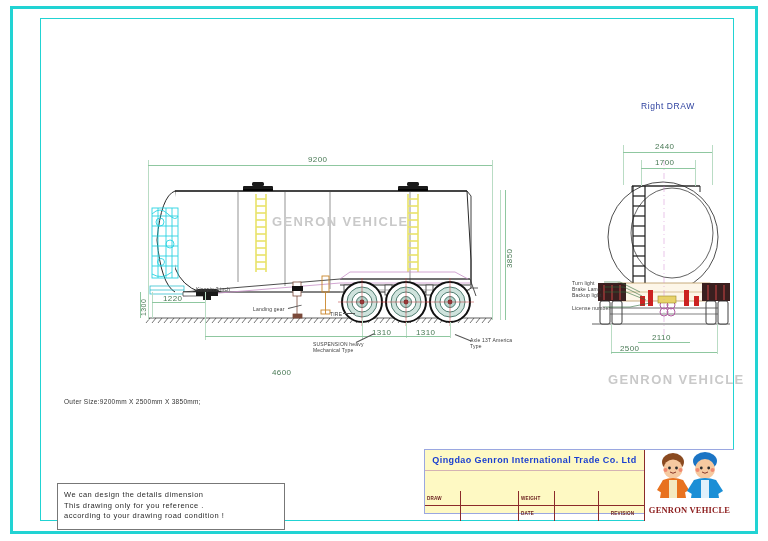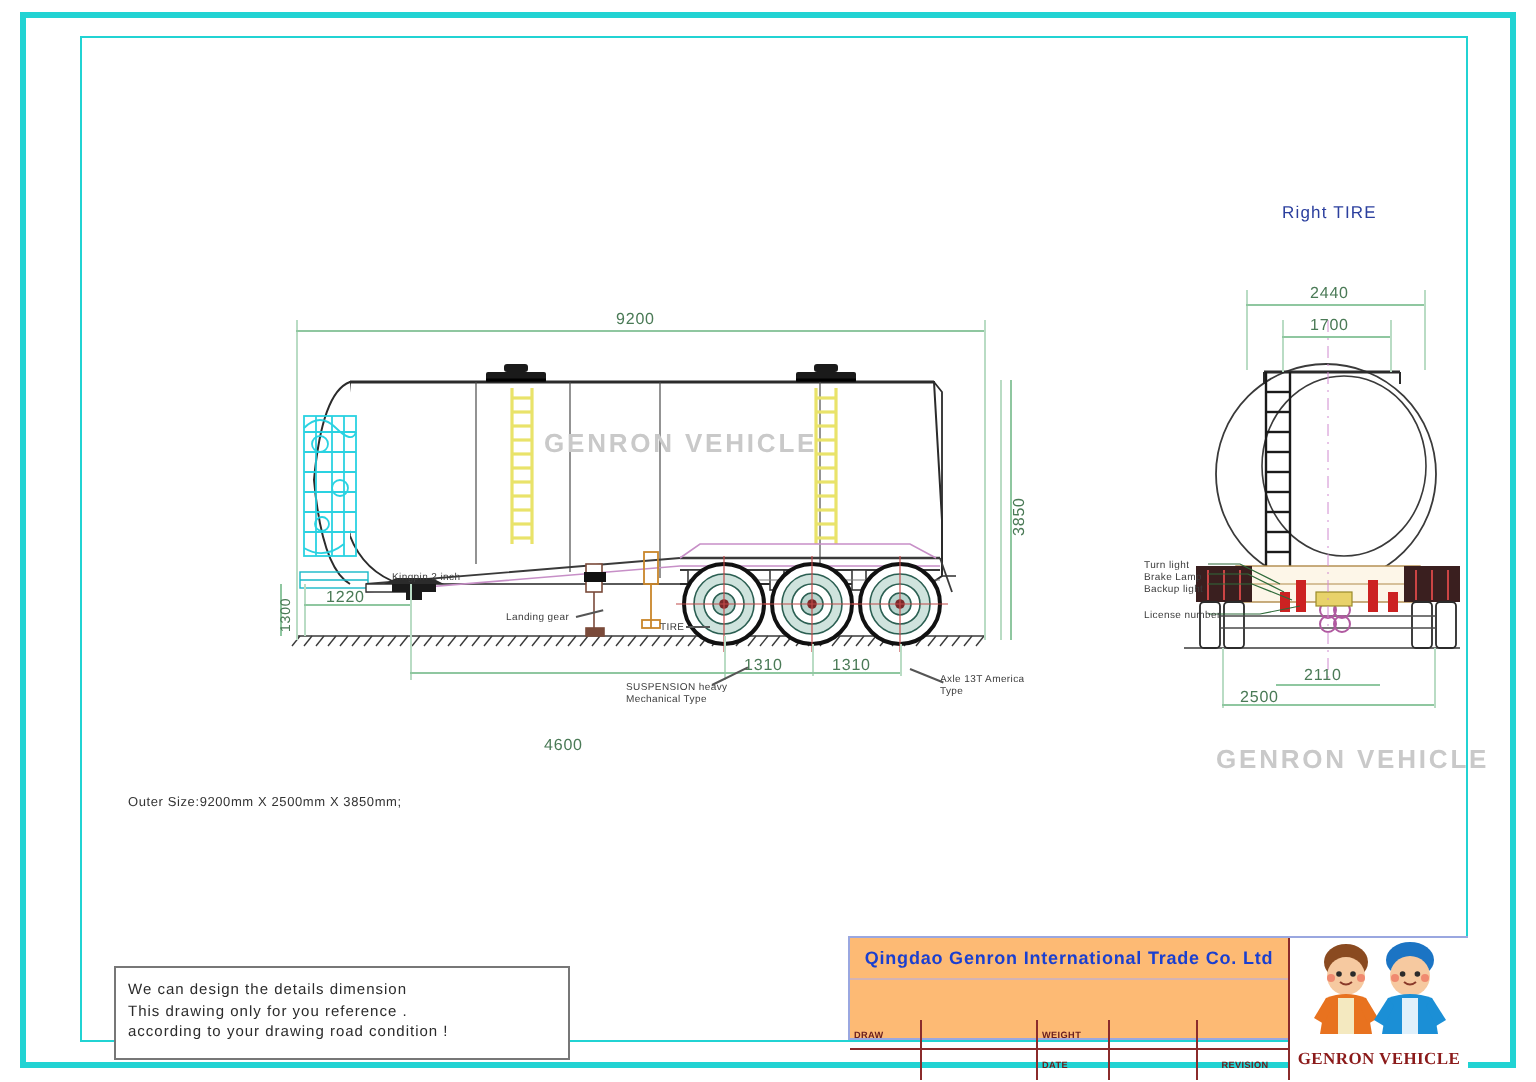--- a/index.html
+++ b/index.html
@@ -31,21 +31,21 @@
 
   
   .outersize{position:absolute;color:#333;font-size:6.5px;letter-spacing:.3px;}
 
   
   .notebox{position:absolute;left:57px;top:483px;width:228px;height:47px;border:1px solid #777;background:#fff;box-sizing:border-box;}
   .notebox p{margin:0;color:#2b2b2b;font-size:7.5px;line-height:10.5px;letter-spacing:.5px;padding-left:6px;}
   .notebox .inner{padding-top:6px;}
 
   
-  .tb{position:absolute;left:424px;top:468px;width:310px;height:52px;border:1px solid #9aa7e0;box-sizing:border-box;background:#fdba74;}
+  .tb{position:absolute;left:424px;top:449px;width:310px;height:65px;border:1px solid #9aa7e0;box-sizing:border-box;background:#fef9c3;}
   .tb-left{position:absolute;left:0;top:0;width:219px;height:100%;box-sizing:border-box;}
   .tb-company{position:absolute;left:0;top:0;width:219px;height:21px;border-bottom:1px solid #d4b3b3;box-sizing:border-box;display:flex;align-items:center;justify-content:center;}
   .tb-company span{color:#1a3fd0;font-size:9px;font-weight:bold;letter-spacing:.4px;}
   .tb-email{position:absolute;left:0;top:21px;width:219px;height:20px;border-bottom:1px solid #8b2b2b;box-sizing:border-box;display:flex;align-items:center;justify-content:center;}
   .tb-email span{color:#1a3fd0;font-size:8px;font-weight:bold;letter-spacing:.3px;}
   .tb-grid{position:absolute;left:0;top:41px;width:219px;height:30px;}
   .tbrow{position:absolute;left:0;width:219px;height:15px;}
   .tbcell{position:absolute;height:15px;box-sizing:border-box;border-right:1px solid #8b2b2b;display:flex;align-items:center;padding-left:2px;}
   .tbcell span{font-size:4.6px;color:#6b2020;font-weight:bold;letter-spacing:.2px;}
   .tbcell .val{color:#e8d26a;}
@@ -399,21 +399,21 @@
   <div class="ext" style="left:611px;top:324px;height:30px;"></div>
   <div class="ext" style="left:717px;top:324px;height:30px;"></div>
   <div class="dimline h" style="left:611px;top:352px;width:106px;"></div>
   <div class="lbl dimtxt" style="left:620px;top:344px;">2500</div>
 
   <div class="lbl notetxt" style="left:572px;top:280px;">Turn light</div>
   <div class="lbl notetxt" style="left:572px;top:286px;">Brake Lamp</div>
   <div class="lbl notetxt" style="left:572px;top:292px;">Backup light</div>
   <div class="lbl notetxt" style="left:572px;top:305px;">License number</div>
 
-  <div class="viewtitle" style="left:641px;top:101px;">Right   TIRE</div>
+  <div class="viewtitle" style="left:641px;top:101px;">Right   DRAW</div>
 
   <div class="wm" style="left:272px;top:214px;">GENRON VEHICLE</div>
   <div class="wm" style="left:608px;top:372px;">GENRON VEHICLE</div>
 
   <div class="outersize" style="left:64px;top:398px;">Outer Size:9200mm X 2500mm X 3850mm;</div>
 
   <div class="notebox">
     <div class="inner">
       <p>We can design the details dimension</p>
       <p>This drawing only for you reference .</p>

